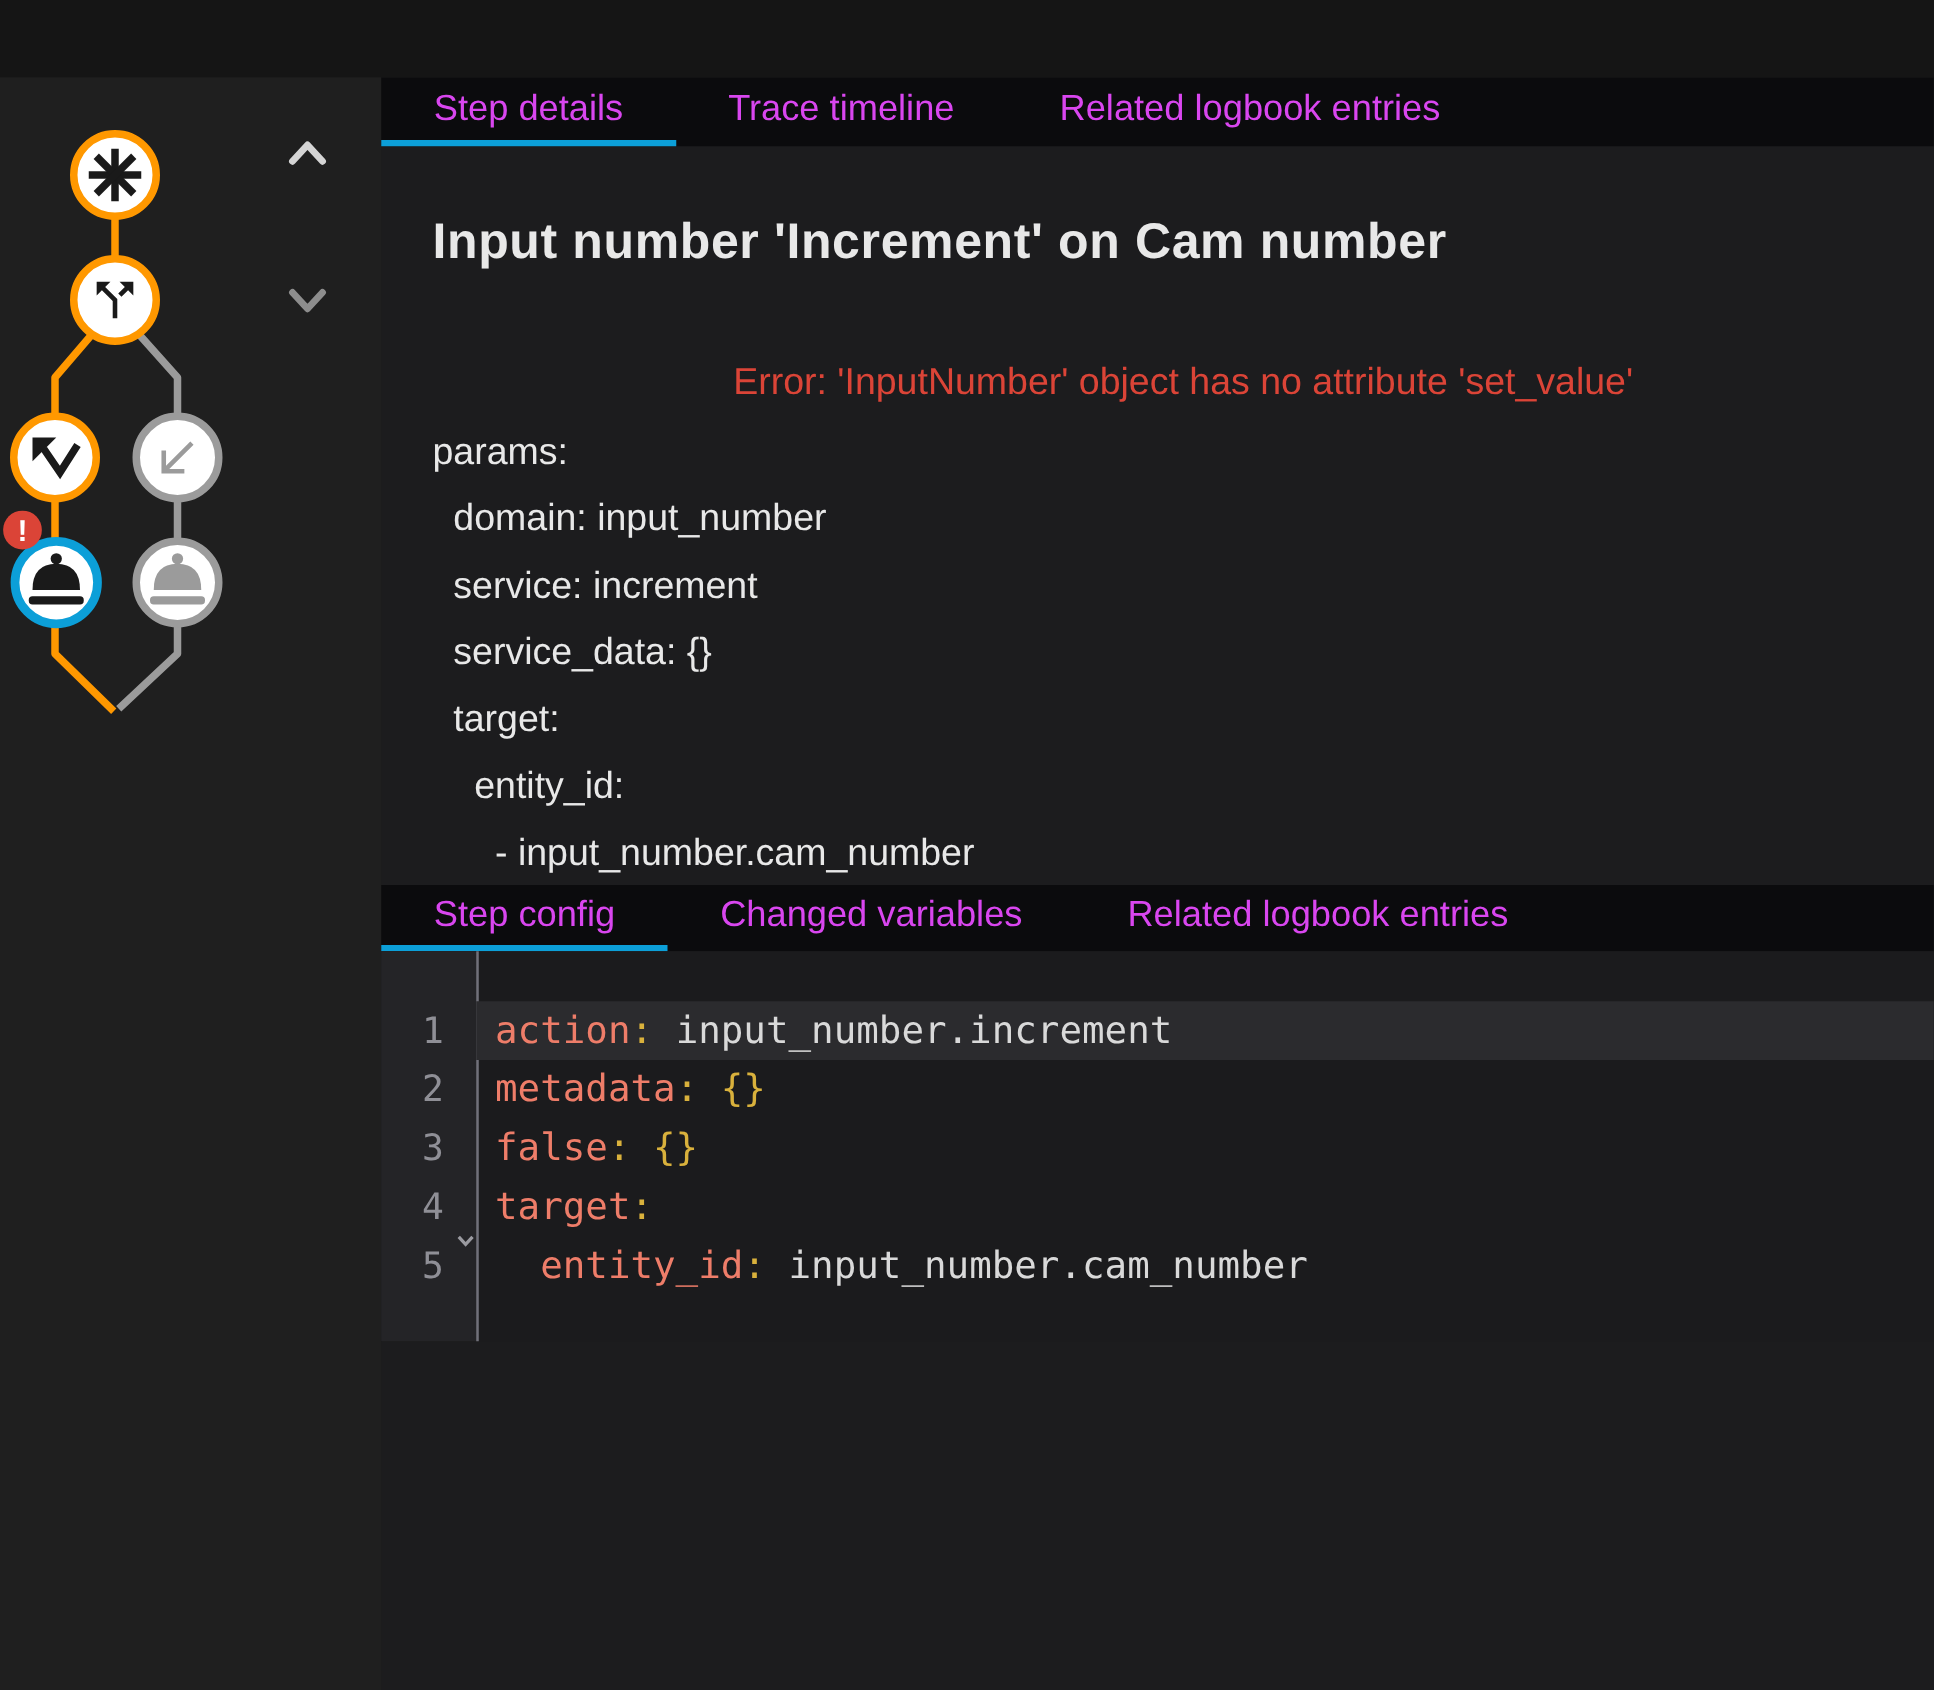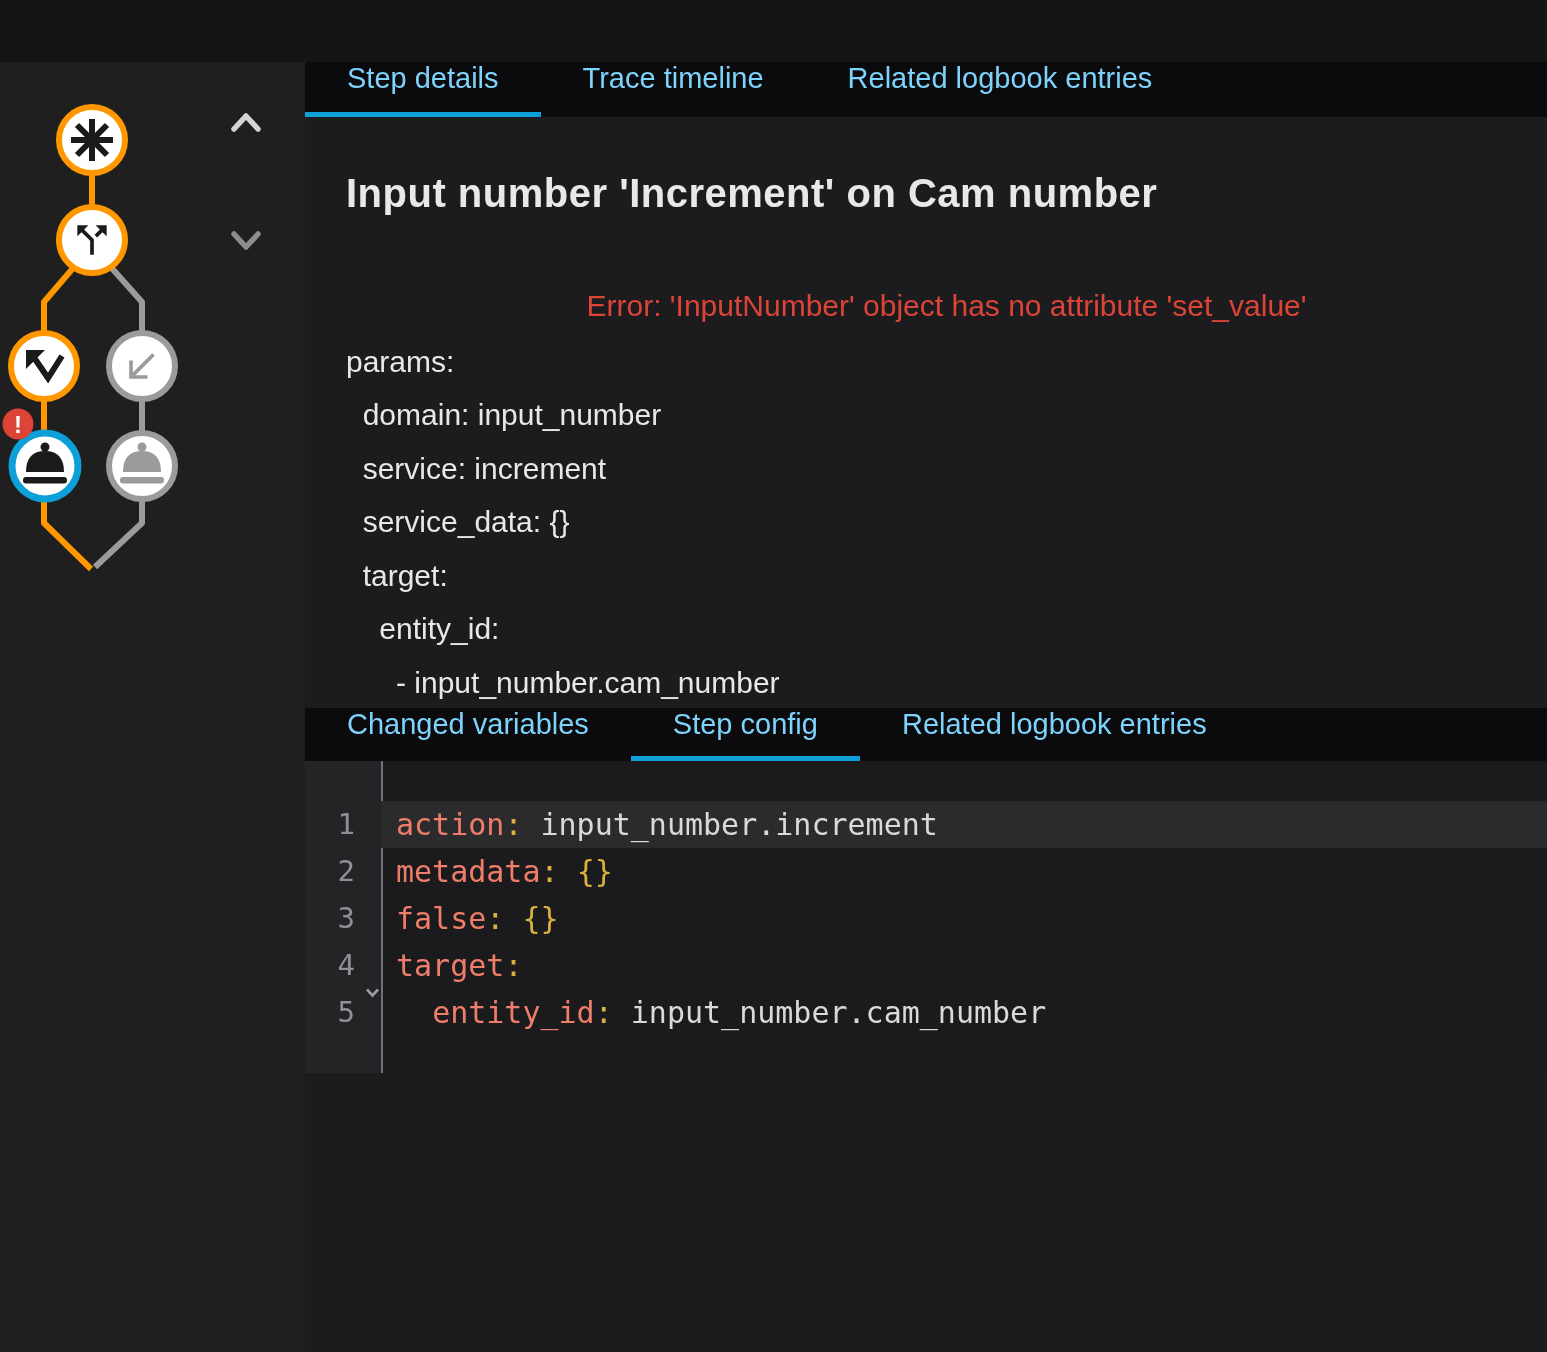--- a/index.html
+++ b/index.html
@@ -10,21 +10,21 @@
   .topbar { position:absolute; left:0; top:0; width:1547px; height:62px; background:#151515; }
   .sidebar { position:absolute; left:0; top:62px; width:305px; height:1290px; background:#1f1f1f; }
   .graph-svg { position:absolute; left:0; top:0; }
   .nav-btn { position:absolute; left:227px; width:38px; height:34px; cursor:pointer; background:transparent; border:none; padding:0; }
   .nav-up { top:44px; }
   .nav-down { top:161px; }
 
   .main { position:absolute; left:305px; top:62px; width:1242px; height:1290px; background:#1c1c1e; }
   .tabbar { display:flex; background:#0b0b0d; height:55px; align-items:stretch; width:1242px; }
   .tabbar.second { height:53px; }
-  .tab { padding:0 42px; display:flex; align-items:flex-start; font-size:29px; color:#7dd3fc;
+  .tab { padding:0 42px; display:flex; align-items:center; font-size:29px; color:#d946ef;
          border-bottom:5px solid transparent; box-sizing:border-box; white-space:nowrap; cursor:pointer; }
   .tab.active { border-bottom-color: var(--primary); }
 
   .content { height:591px; padding-left:41px; box-sizing:border-box; overflow:hidden; }
   .page-title { margin:52px 0 0 0; font-size:40px; line-height:48px; font-weight:bold; color:#e8e8e8; letter-spacing:0.5px; }
   .meta { margin-top:62px; font-size:30px; line-height:53.5px; color:#e8e8e8; }
   .meta .error-line { color: var(--error); text-align: center; }
   .params { margin:2px 0 0 0; font-family:Liberation Sans, sans-serif; font-size:30px; line-height:53.5px; color:#e8e8e8; white-space:pre; }
 
   .editor { height:312px; background:#1b1b1d; position:relative; padding-top:40px; box-sizing:border-box; }
@@ -140,25 +140,25 @@
   domain: input_number
   service: increment
   service_data: {}
   target:
     entity_id:
       - input_number.cam_number
 running_script: false</pre>
   </div>
 
   <div class="tabbar second">
+    <div class="tab active">
+        <span>Step config</span>
+      </div>
     <div class="tab">
         <span>Changed variables</span>
-      </div>
-    <div class="tab active">
-        <span>Step config</span>
       </div>
     <div class="tab">
         <span>Related logbook entries</span>
       </div>
   </div>
 
   <div class="editor">
     <div class="gutter-bg"></div>
     <div>
         <div class="code-row active">

